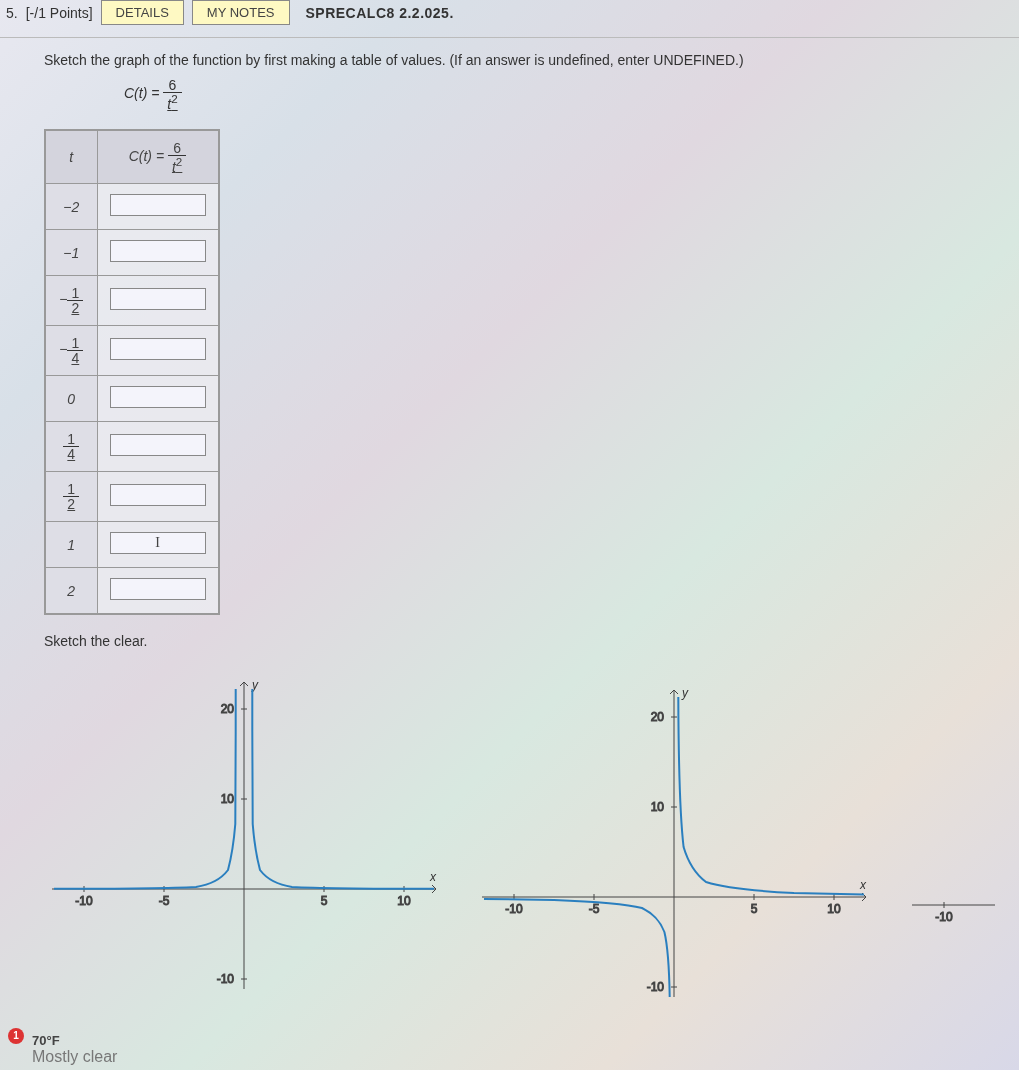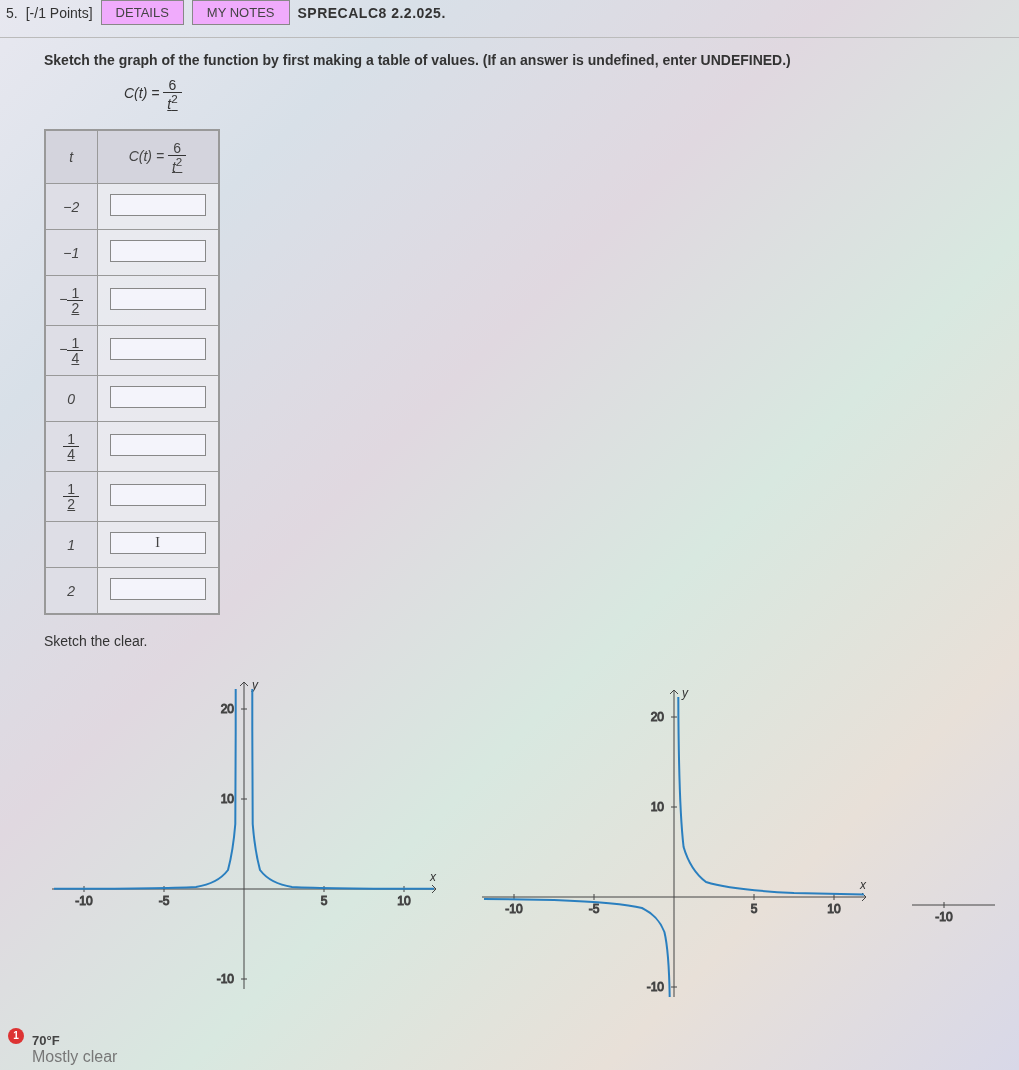--- a/index.html
+++ b/index.html
@@ -15,30 +15,30 @@
     overflow: hidden;
   }
   .header {
     display: flex;
     align-items: center;
     gap: 8px;
     padding: 0 6px 8px 6px;
   }
   .btn {
     border: 1px solid #888;
-    background: #f0abfc;
+    background: #fef9c3;
     padding: 4px 14px;
     font-size: 13px;
     color: #444;
     cursor: pointer;
   }
-  .srcref { font-weight: bold; color: #333; letter-spacing: 0.5px; }
+  .srcref { font-weight: bold; color: #333; letter-spacing: 0.5px; margin-left: 8px;}
   .divider { border-top: 1px solid #bbb; margin: 4px 0 14px 0; }
   .content { padding: 0 24px 0 44px; }
-  .prompt { color: #333; margin-bottom: 10px; font-weight: bold; }
+  .prompt { color: #333; margin-bottom: 10px; }
   .eqline { margin: 6px 0 18px 80px; font-style: italic; }
   .frac {
     display: inline-block;
     text-align: center;
     vertical-align: middle;
     font-style: normal;
     line-height: 1;
   }
   .frac .n { display:block; border-bottom: 1px solid #333; padding: 0 4px; }
   .frac .d { display:block; padding: 0 4px; text-decoration: underline; }

